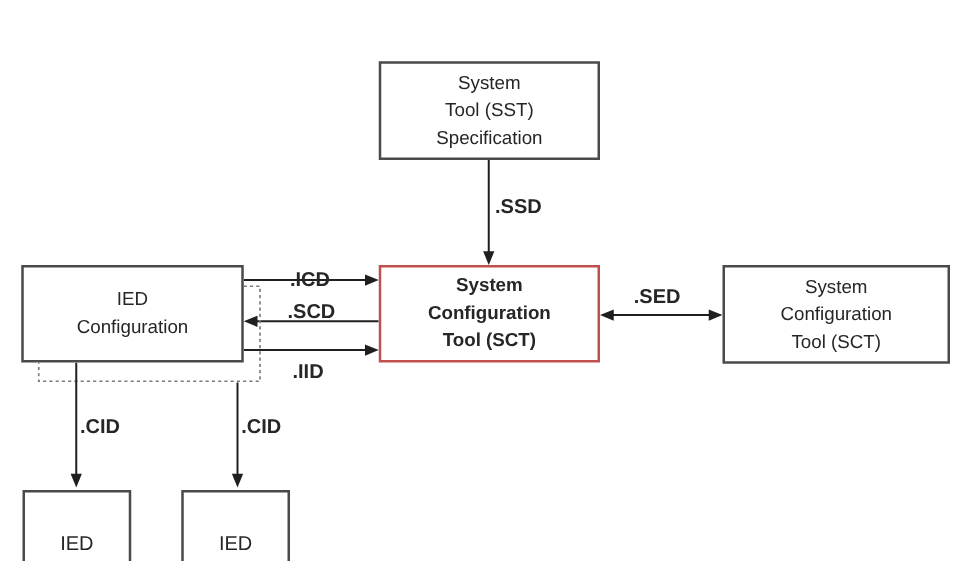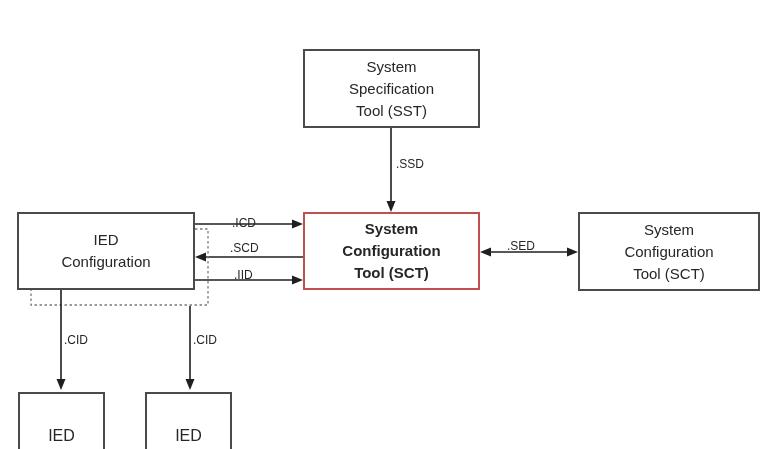--- a/index.html
+++ b/index.html
@@ -47,30 +47,30 @@
     font-weight: 700;
   }
   .node-sst   { left: 303px; top: 9px;   width: 177px; height: 79px; }
   .node-ict   { left: 17px;  top: 172px; width: 178px; height: 78px; }
   .node-sct-c { left: 303px; top: 172px; width: 177px; height: 78px; }
   .node-sct-r { left: 578px; top: 172px; width: 182px; height: 79px; }
   .node-ied-l { left: 18px;  top: 352px; width: 87px;  height: 87px; font-size: 16px; }
   .node-ied-r { left: 145px; top: 352px; width: 87px;  height: 87px; font-size: 16px; }
   .edge-label {
     position: absolute;
-    font-size: 12px;
-    font-weight: 400;
+    font-size: 16px;
+    font-weight: 700;
     color: var(--text, #262629);
     white-space: nowrap;
   }
   .lbl-ssd   { left: 396px; top: 117px; }
   .lbl-icd   { left: 232px; top: 176px; }
   .lbl-scd   { left: 230px; top: 201px; }
-  .lbl-iid   { left: 234px; top: 228px; }
-  .lbl-sed   { left: 507px; top: 199px; }
+  .lbl-iid   { left: 234px; top: 249px; }
+  .lbl-sed   { left: 507px; top: 189px; }
   .lbl-cid-l { left: 64px;  top: 293px; }
   .lbl-cid-r { left: 193px; top: 293px; }
 </style>
 </head>
 <body>
 
 <div class="canvas">
 
   <svg class="connector-layer" width="768" height="449" viewBox="0 0 768 449" xmlns="http://www.w3.org/2000/svg">
 
@@ -108,22 +108,22 @@
     </g>
 
     <g stroke="#1f1f1f" fill="#1f1f1f">
       <line x1="190" y1="266" x2="190" y2="341" stroke-width="1.6"></line>
       <polygon points="190,350 185.5,339 194.5,339" stroke="none"></polygon>
     </g>
   </svg>
 
   <div class="node node-sst">
     <div>System</div>
+    <div>Tool (SST)</div>
     <div>Specification</div>
-    <div>Tool (SST)</div>
   </div>
 
   <div class="node node-ict">
     <div>IED</div>
     <div>Configuration</div>
   </div>
 
   <div class="node node-sct-c highlight">
     <div>System</div>
     <div>Configuration</div>

